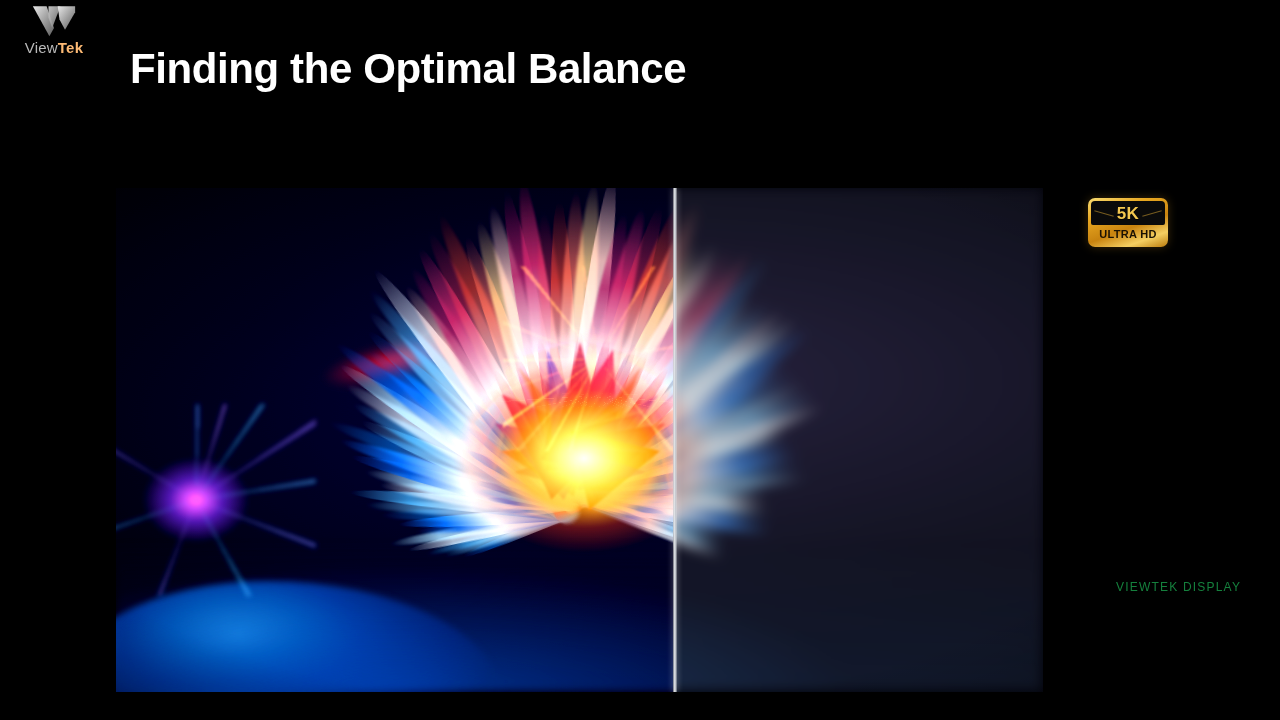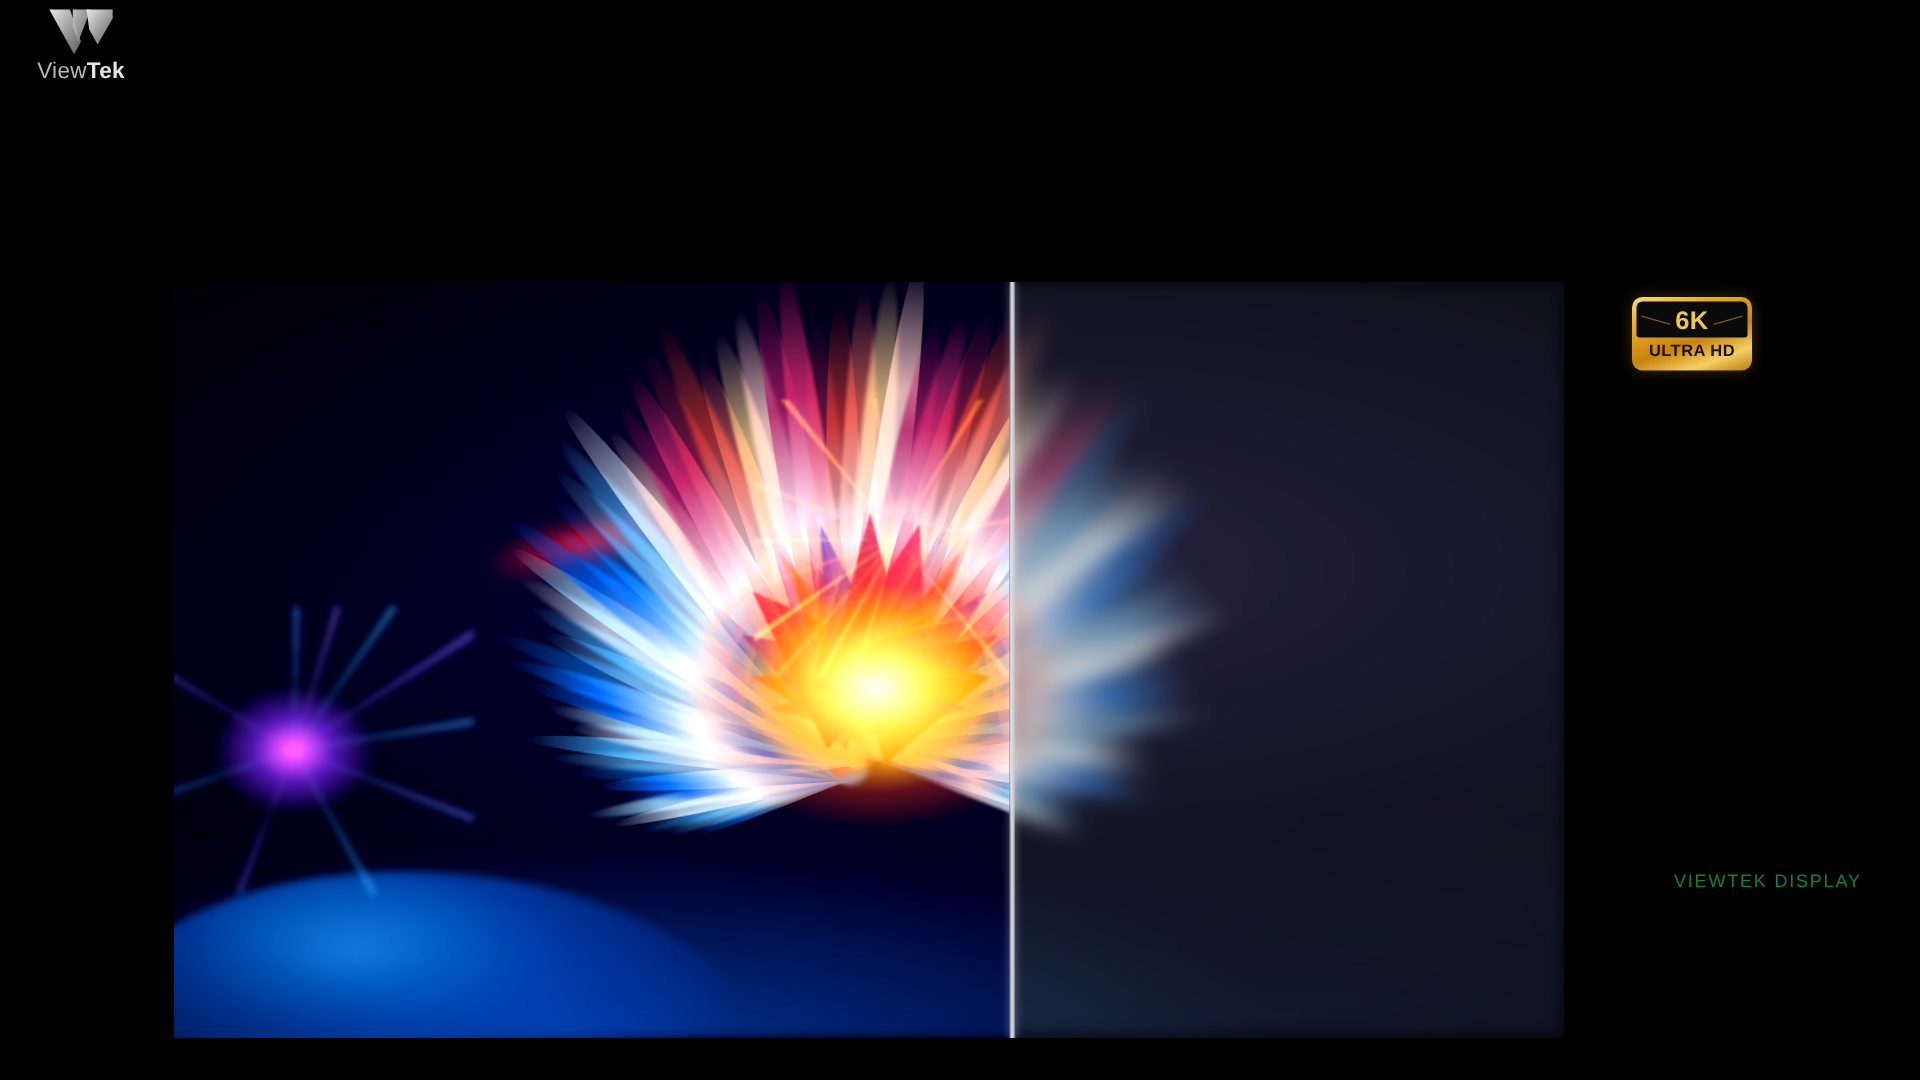--- a/index.html
+++ b/index.html
@@ -17,21 +17,21 @@
     display:flex; flex-direction:column;
     align-items:center; justify-content:flex-start;
   }
   .brand-mark { width:46px; height:34px; display:block; }
   .brand-name {
     margin-top:1px;
     font-size:15px; font-weight:400;
     color:#b9b9b9; letter-spacing:0.2px;
     white-space:nowrap;
   }
-  .brand-name b { font-weight:700; color:#e5e5e5; }
+  .brand-name b { font-weight:700; color:#fdba74; }
 
   
   .headline {
     position:absolute; left:130px; top:38px;
     line-height:1.02;
   }
   .headline-line1 {
     font-size:46px; font-weight:700;
     color:#f6d55c;
     letter-spacing:-0.6px;
@@ -258,20 +258,21 @@
     <path d="M4 5 L34 5 L50 52 L40 70 Z" fill="url(#gv)"></path>
     <path d="M38 5 L64 5 L46 52 L38 30 Z" fill="url(#gv2)" opacity=".92"></path>
     <path d="M58 5 L96 5 L96 18 L74 56 L62 34 Z" fill="url(#gv)"></path>
   </svg>
   <div class="brand-name">
     <span>View</span><b>Tek</b>
   </div>
 </div>
 
 <div class="headline">
+  <div class="headline-line2">Finding the Optimal Balance</div>
 </div>
 
 <div class="media-frame">
   <div class="media-stage">
 
     <div class="half half-left">
       <div class="artwork">
         <div class="art-layer bg-deep"></div>
         <div class="stone"></div>
         <div class="water-sheen"></div>
@@ -483,18 +484,18 @@
       </div>
     </div>
 
     <div class="divider"></div>
     <div class="vignette"></div>
   </div>
 </div>
 
 <div class="badge">
   <div class="badge-top">
-    <span class="badge-res">6K</span>
+    <span class="badge-res">5K</span>
   </div>
   <div class="badge-sub">ULTRA HD</div>
 </div>
 
 <div class="side-caption">VIEWTEK DISPLAY</div>
 
 </body></html>

